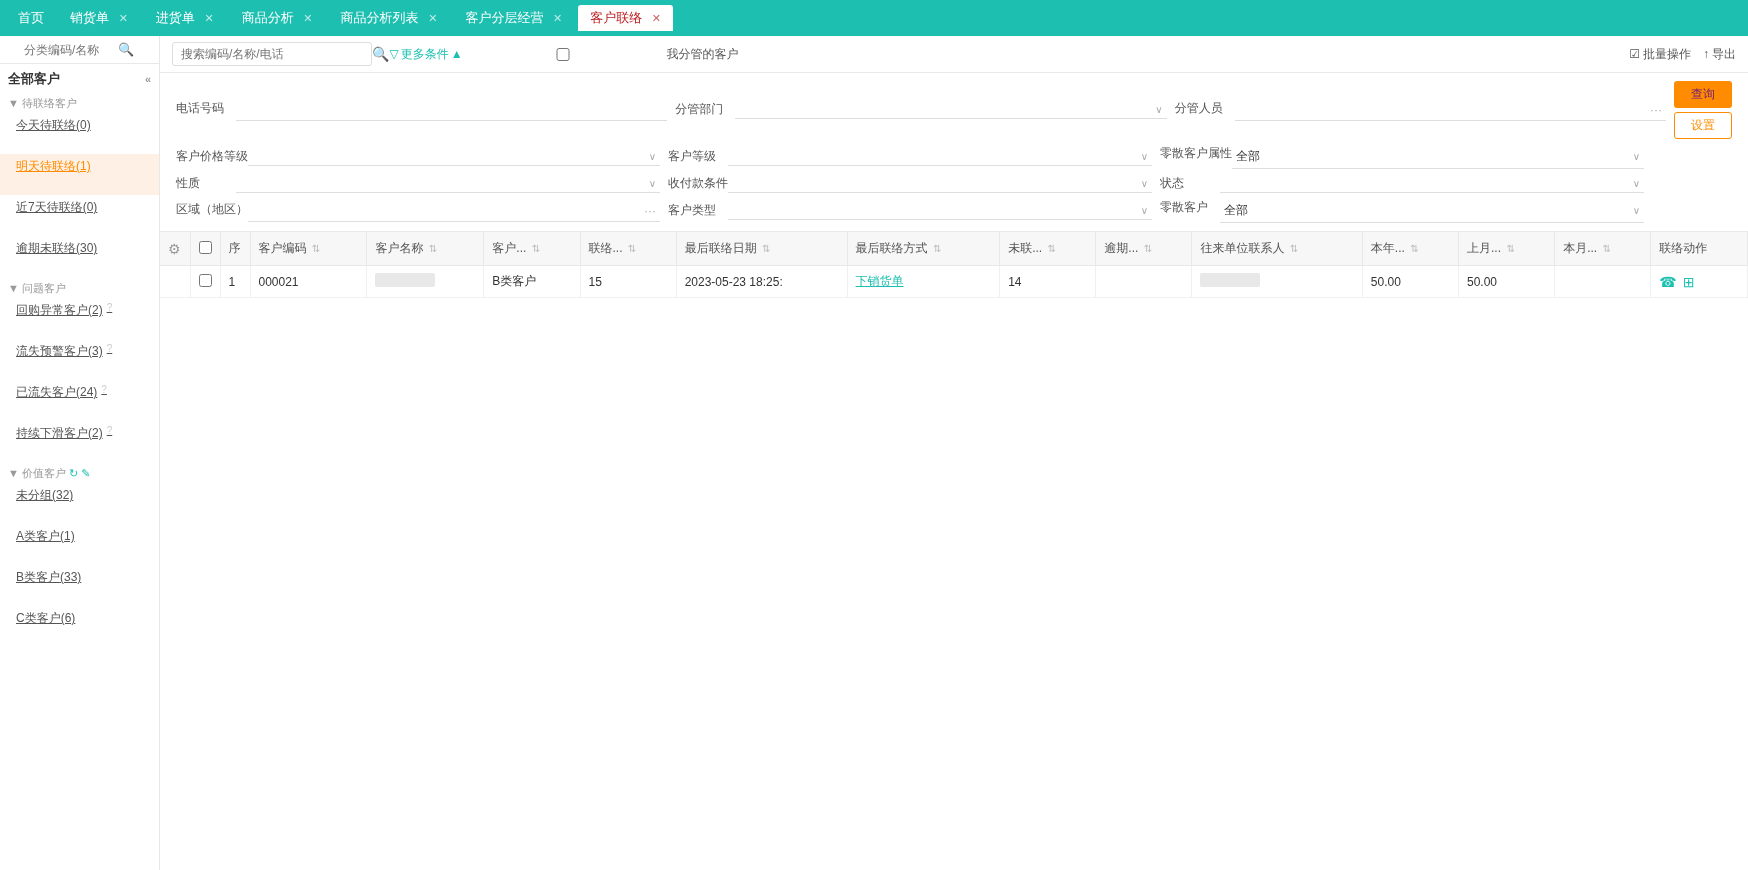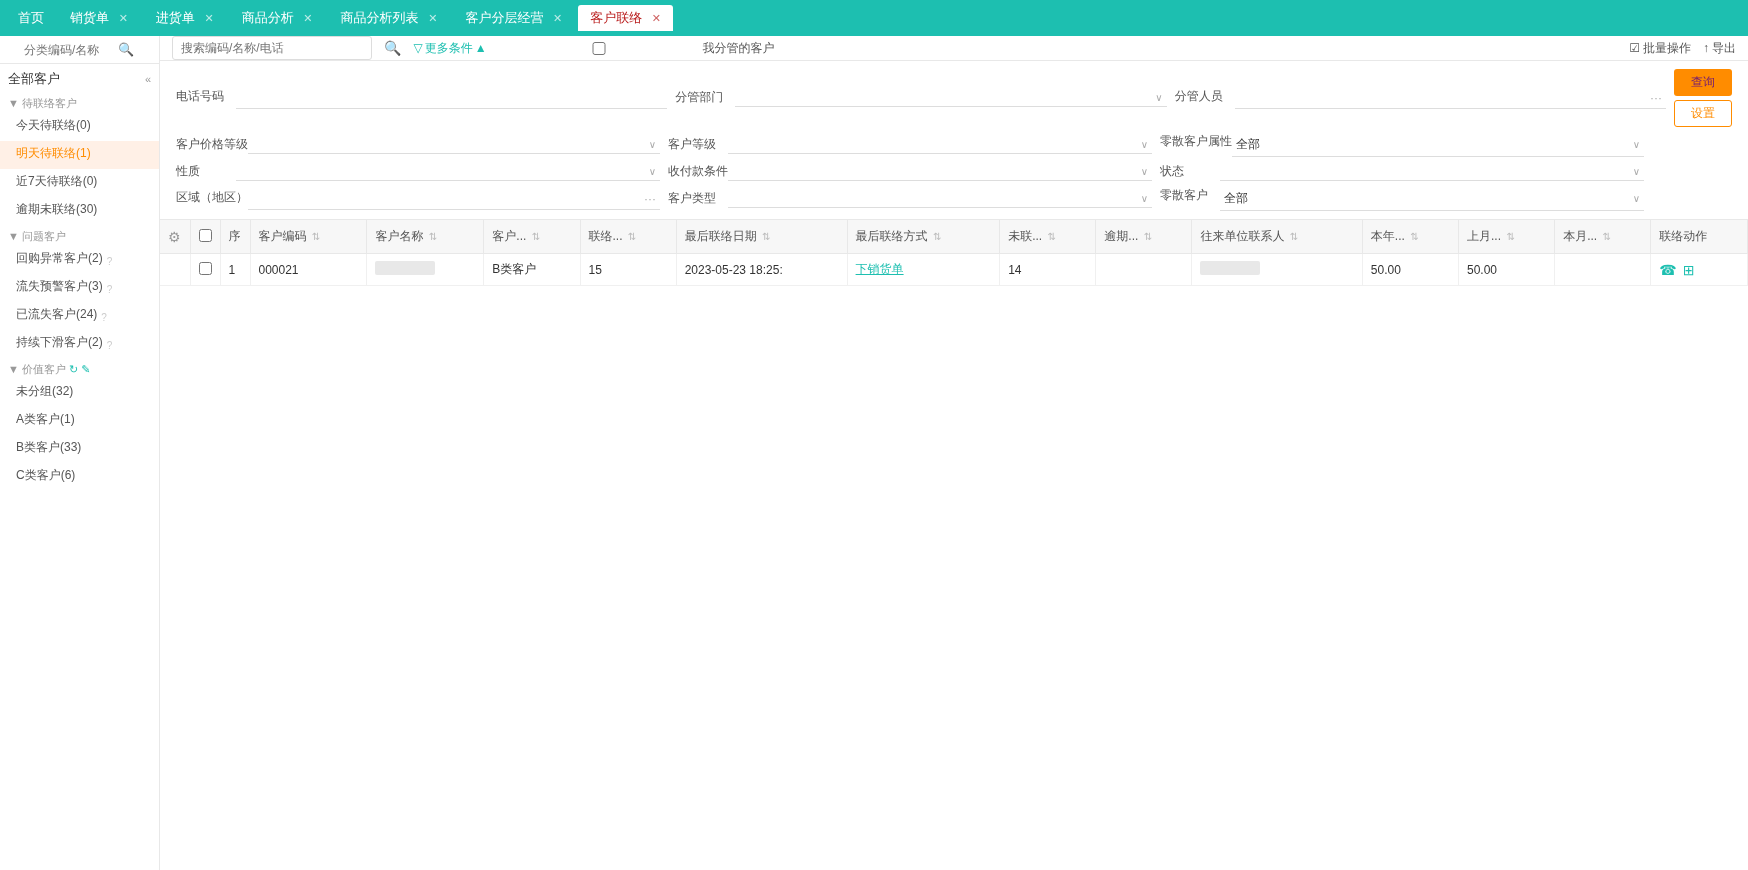--- a/index.html
+++ b/index.html
@@ -55,59 +55,60 @@
       color: #999;
       flex: 1;
       width: 100%;
     }
     .sidebar-search .search-icon { color: #999; font-size: 13px; cursor: pointer; }
     .sidebar-section-title {
       display: flex;
       align-items: center;
       justify-content: space-between;
       padding: 6px 8px 4px;
-      font-weight: normal;
+      font-weight: bold;
       font-size: 13px;
       color: #333;
       cursor: pointer;
     }
     .sidebar-section-title .collapse-icon { color: #999; font-size: 11px; }
     .sidebar-group-label {
       padding: 4px 8px 2px;
       color: #999;
       font-size: 11px;
     }
     .sidebar-item {
-      padding: 4px 8px 7px 16px;
+      padding: 4px 8px 20px 16px;
       cursor: pointer;
       color: #555;
       font-size: 12px;
       white-space: nowrap;
       display: flex;
-      align-items: flex-end;
+      align-items: flex-start;
       gap: 2px;
+      text-decoration: underline;
     }
     .sidebar-item.active { background: #fff0e6; color: #ff8c00; }
     .sidebar-item .item-help { color: #ccc; font-size: 10px; margin-left: 2px; }
 
     
     .content-area {
       flex: 1;
       display: flex;
       flex-direction: column;
       overflow: hidden;
     }
 
     
     .search-toolbar {
       background: #fff;
-      padding: 0 12px;
-      display: flex;
-      align-items: center;
-      gap: 12px;
+      padding: 6px 12px;
+      display: flex;
+      align-items: center;
+      gap: 0;
       border-bottom: 1px solid #e8e8e8;
       flex-wrap: wrap;
     }
     .search-toolbar input {
       border: 1px solid #ddd;
       border-radius: 3px;
       padding: 4px 8px;
       font-size: 12px;
       width: 200px;
       outline: none;

